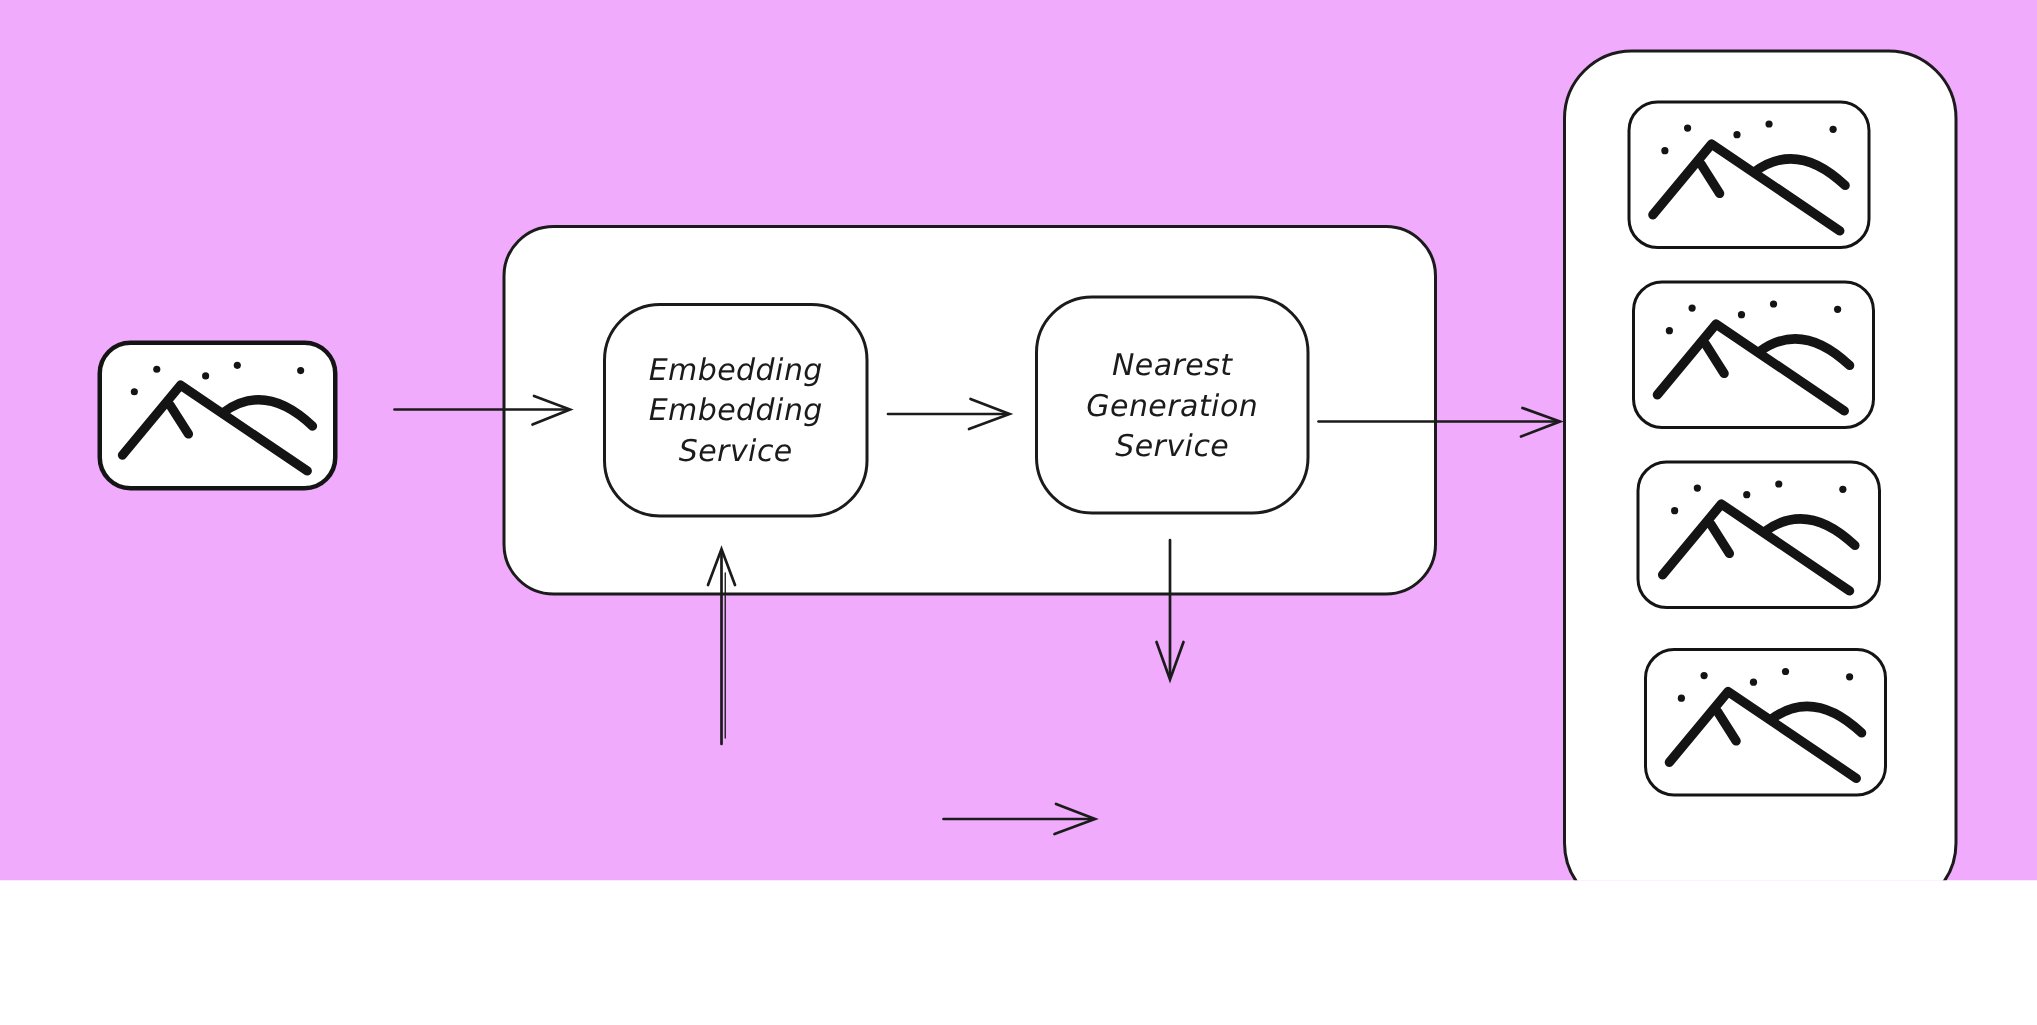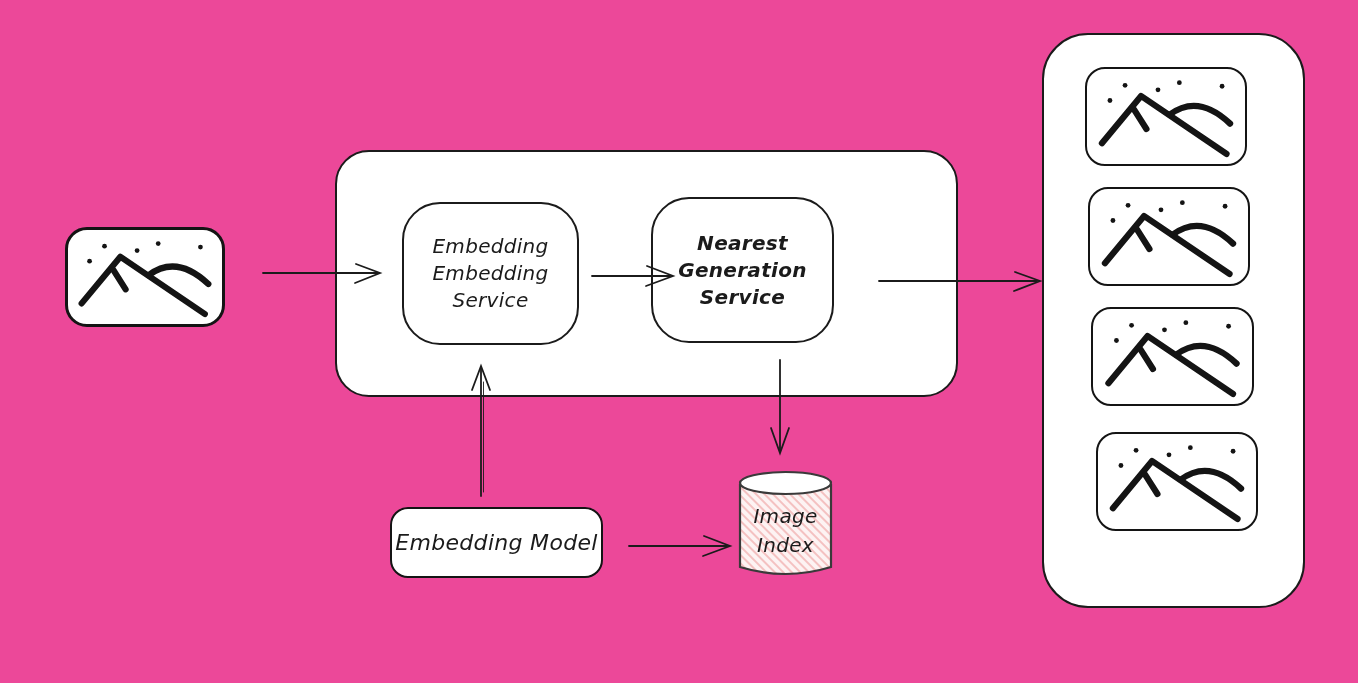--- a/index.html
+++ b/index.html
@@ -2,22 +2,22 @@
 <html><head>
 <meta charset="utf-8">
 <style>
   * { margin: 0; padding: 0; box-sizing: border-box; }
   html, body { background: #ffffff; }
   body { font-family: "DejaVu Sans", sans-serif; }
 
   .stage {
     position: relative;
     width: 1358px;
-    height: 683px;
-    background: #ec4899;
+    height: 587px;
+    background: #f0abfc;
     overflow: hidden;
   }
 
   .sketch-label {
     font-style: italic;
     color: #1b1b1b;
     letter-spacing: 0.3px;
     text-align: center;
     line-height: 27px;
     font-size: 20px;
@@ -132,48 +132,29 @@
   <div class="pipeline-box"></div>
 
   <div class="service-box" style="left:402px; top:202px; width:177px; height:143px;">
     <div class="sketch-label">
       <div>Embedding</div>
       <div>Embedding</div>
       <div>Service</div>
     </div>
   </div>
 
-  <div class="service-box" style="left:651px; top:197px; width:183px; height:146px;font-weight:bold;">
+  <div class="service-box" style="left:690px; top:197px; width:183px; height:146px;">
     <div class="sketch-label">
       <div>Nearest</div>
       <div>Generation</div>
       <div>Service</div>
     </div>
   </div>
 
-  <div class="model-box">
-    <div class="sketch-label">Embedding Model</div>
-  </div>
-
-  <div class="index-node">
-    <svg class="cyl" viewBox="0 0 97 114">
-      <defs>
-        <pattern id="hatch" width="6" height="6" patternUnits="userSpaceOnUse" patternTransform="rotate(-45)">
-          <rect width="6" height="6" fill="#fdf3f3"></rect>
-          <line x1="1" y1="0" x2="1" y2="6" stroke="#f2b0b0" stroke-width="1.5"></line>
-        </pattern>
-      </defs>
-      <path d="M3 16 L3 99 Q48.5 113 94 99 L94 16" fill="url(#hatch)" stroke="#3a3a3a" stroke-width="2.2"></path>
-      <ellipse cx="48.5" cy="15" rx="45.5" ry="11" fill="#ffffff" stroke="#3a3a3a" stroke-width="2.2"></ellipse>
-    </svg>
-    <div class="sketch-label index-label">
-      <div>Image</div>
-      <div>Index</div>
-    </div>
-  </div>
+
 
   <div class="results-panel">
     <div class="thumb" style="left:41px; top:32px; width:162px; height:99px;">
       <svg viewBox="0 0 160 100">
           <use href="#mountain"></use>
         </svg>
     </div>
     <div class="thumb" style="left:44px; top:152px; width:162px; height:99px;">
       <svg viewBox="0 0 160 100">
           <use href="#mountain"></use>

